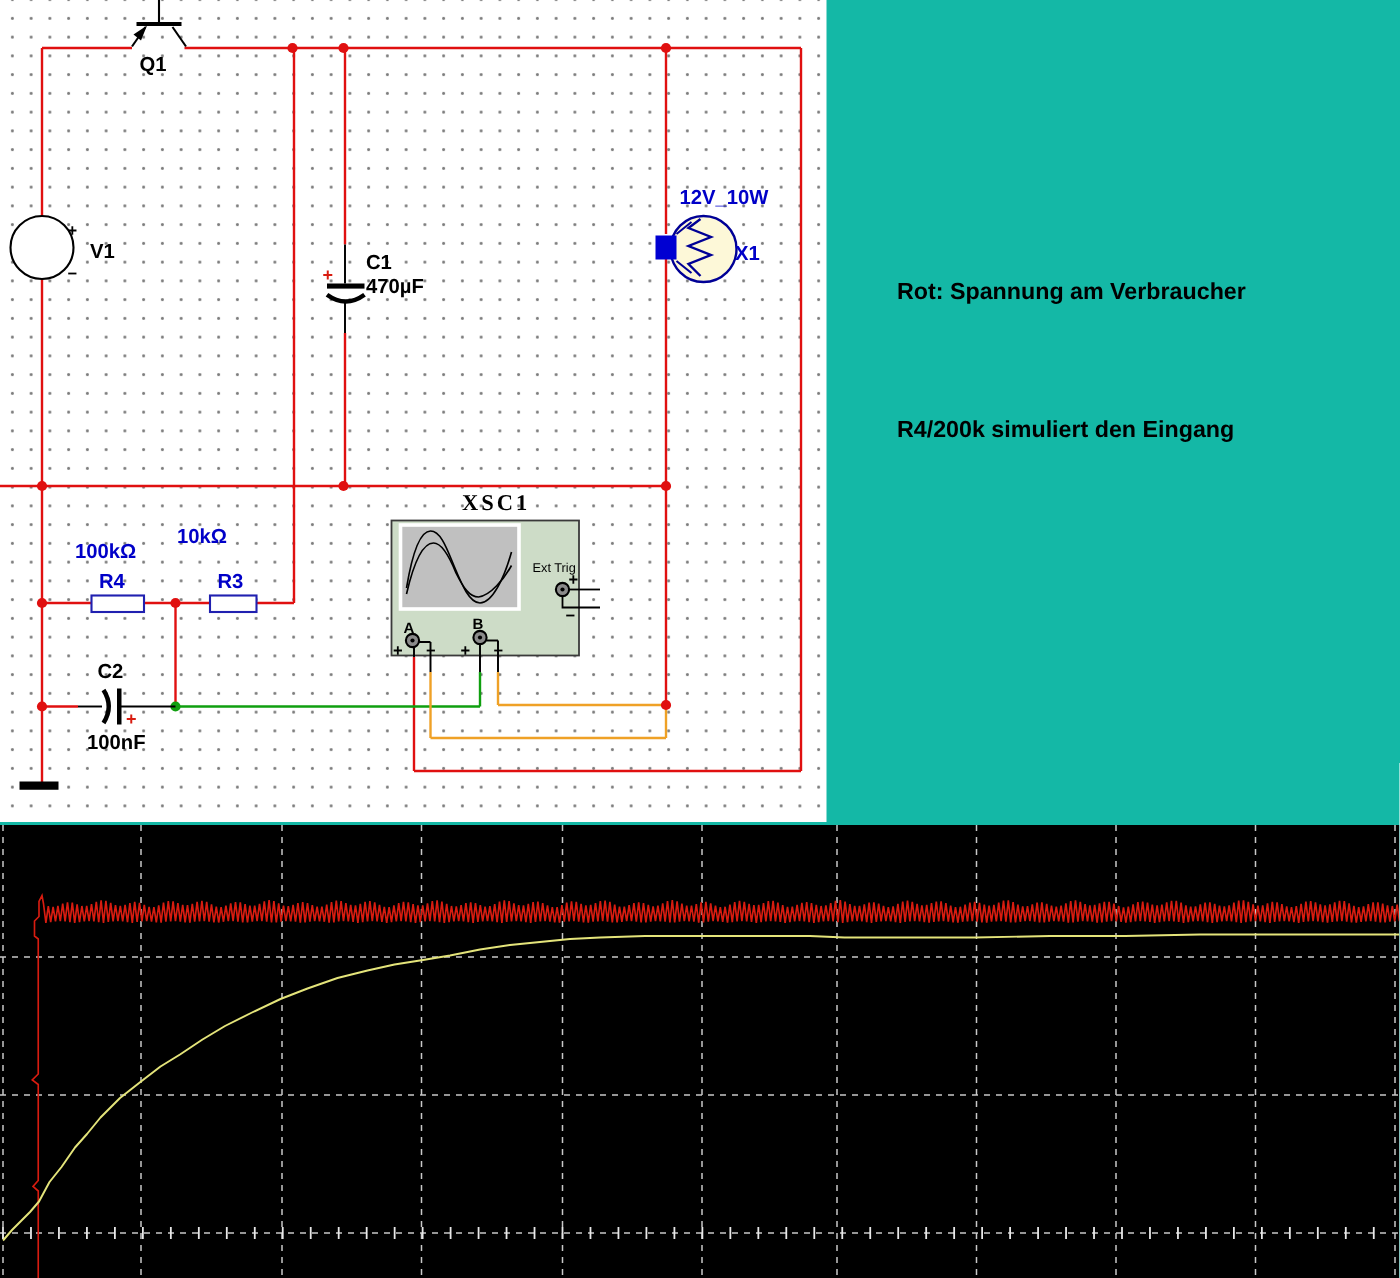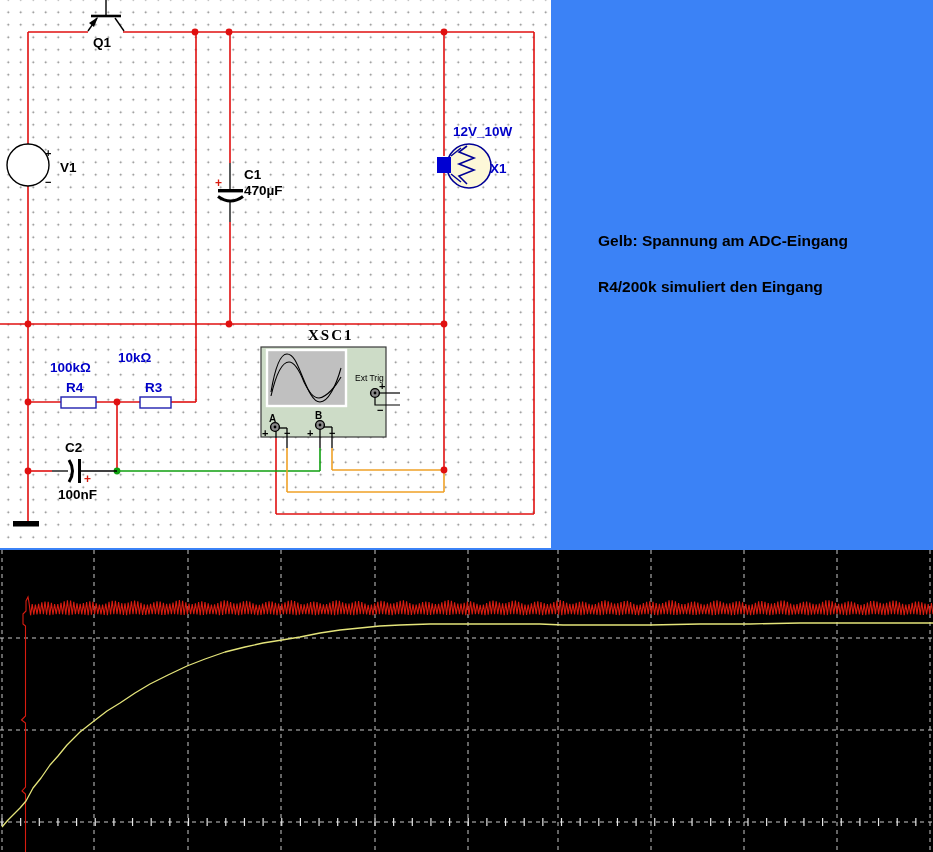--- a/index.html
+++ b/index.html
@@ -1,16 +1,16 @@
 <!DOCTYPE html>
 <html><head>
 <meta charset="utf-8">
 <style>
   html,body{margin:0;padding:0;background:#ffffff;}
-  #root{position:relative;width:933px;height:852px;overflow:hidden;background:#3b82f6;
+  #root{position:relative;width:933px;height:852px;overflow:hidden;background:#14b8a6;
         font-family:"Liberation Sans",sans-serif;}
   .dotgrid{position:absolute;left:0;top:0;width:551px;height:548px;background:#ffffff;
            background-image:radial-gradient(circle,#7d7d7d 0.85px,transparent 1.05px);
            background-size:12.5px 12.5px;background-position:2px 6px;}
   #circuit{position:absolute;left:0;top:0;}
   .lbl{font:bold 13.5px "Liberation Sans",sans-serif;fill:#000000;}
   .lblblue{font:bold 13.5px "Liberation Sans",sans-serif;fill:#0000c8;}
   .lblsm{font:8.5px "Liberation Sans",sans-serif;fill:#000000;}
   .lblterm{font:bold 10px "Liberation Sans",sans-serif;fill:#000000;}
   .sign{font:bold 11px "Liberation Sans",sans-serif;fill:#000000;}
@@ -167,21 +167,21 @@
         <line x1="276" y1="431" x2="276" y2="438"></line>
         <line x1="279" y1="428" x2="287" y2="428"></line>
         <line x1="287" y1="428" x2="287" y2="448"></line>
         <line x1="320" y1="429" x2="320" y2="448"></line>
         <line x1="324" y1="427" x2="332" y2="427"></line>
         <line x1="332" y1="427" x2="332" y2="448"></line>
       </g>
     </g>
   </svg>
 
-  <div class="annot" style="top:232px">Gelb: Spannung am ADC-Eingang</div>
+  <div class="annot" style="top:186px">Rot: Spannung am Verbraucher</div>
   <div class="annot" style="top:278px">R4/200k simuliert den Eingang</div>
 
   <div class="scope-panel">
     <svg id="scope-svg" width="933" height="302" viewBox="0 550 933 302">
         <line x1="2" y1="550" x2="2" y2="852" stroke="#c8c8c8" stroke-width="1" stroke-dasharray="4 4"></line>
         <line x1="94" y1="550" x2="94" y2="852" stroke="#c8c8c8" stroke-width="1" stroke-dasharray="4 4"></line>
         <line x1="188" y1="550" x2="188" y2="852" stroke="#c8c8c8" stroke-width="1" stroke-dasharray="4 4"></line>
         <line x1="281" y1="550" x2="281" y2="852" stroke="#c8c8c8" stroke-width="1" stroke-dasharray="4 4"></line>
         <line x1="375" y1="550" x2="375" y2="852" stroke="#c8c8c8" stroke-width="1" stroke-dasharray="4 4"></line>
         <line x1="468" y1="550" x2="468" y2="852" stroke="#c8c8c8" stroke-width="1" stroke-dasharray="4 4"></line>

